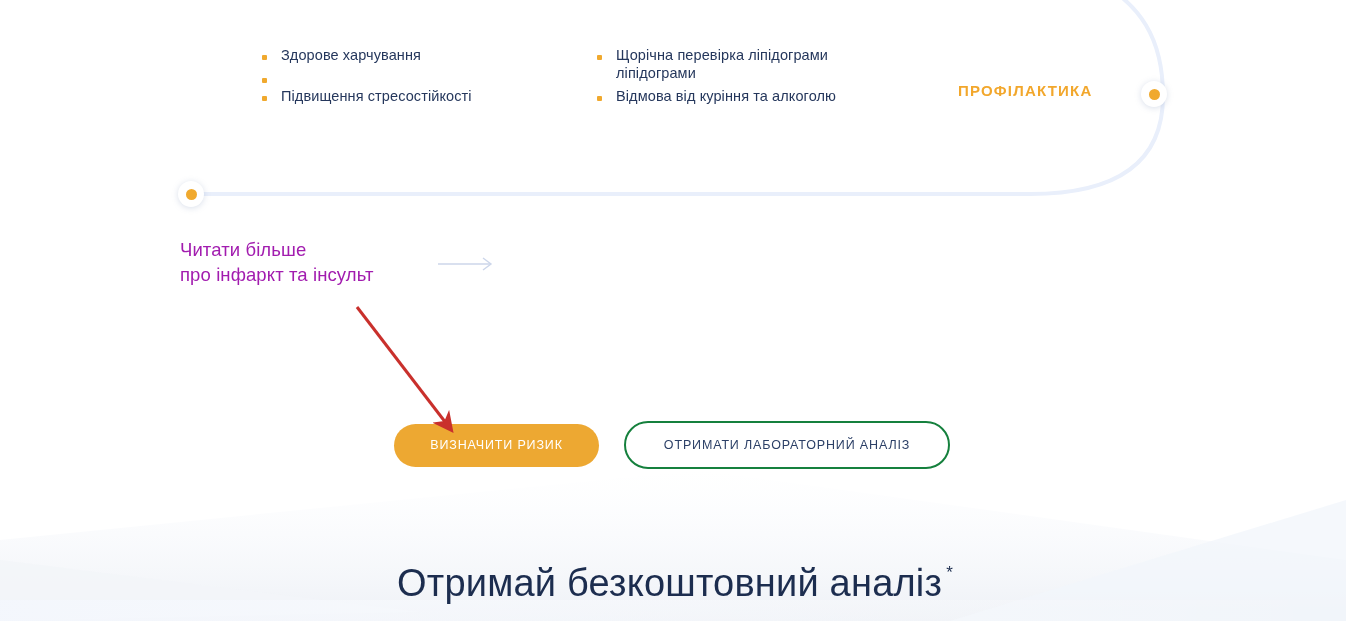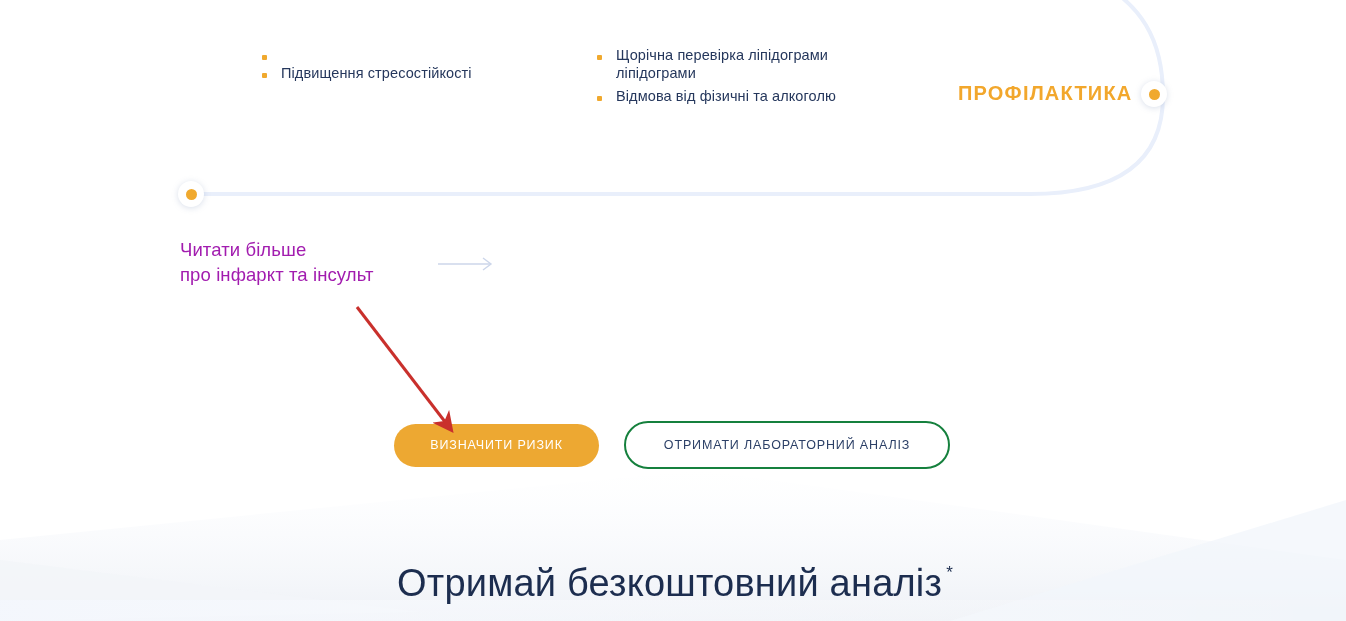--- a/index.html
+++ b/index.html
@@ -64,21 +64,21 @@
     background: #f0a92e;
   }
   #dot-left  { left: 178px; top: 181px; }
   #dot-right { left: 1141px; top: 81px; }
 
   
   .prevention-label {
     position: absolute;
     left: 958px;
     top: 82px;
-    font-size: 20px;
+    font-size: 15px;
     font-weight: bold;
     letter-spacing: 1.2px;
     color: #f2a72c;
     z-index: 3;
     white-space: nowrap;
   }
 
   
   .bullet-list {
     position: absolute;
@@ -227,35 +227,39 @@
   </svg>
 
   <div class="tl-dot" id="dot-left"></div>
   <div class="tl-dot" id="dot-right"></div>
 
   <div class="prevention-label">ПРОФІЛАКТИКА</div>
 
   <div class="bullet-list" id="list-left">
     <div class="bullet-item">
       <span class="bullet-dot"></span>
+      <span class="bullet-text">Здорове харчування</span>
+    </div>
+    <div class="bullet-item">
+      <span class="bullet-dot"></span>
     </div>
     <div class="bullet-item">
       <span class="bullet-dot"></span>
       <span class="bullet-text">Підвищення стресостійкості</span>
     </div>
   </div>
 
   <div class="bullet-list" id="list-right">
     <div class="bullet-item">
       <span class="bullet-dot"></span>
       <span class="bullet-text">Щорічна перевірка ліпідограми ліпідограми</span>
     </div>
     <div class="bullet-item" style="margin-top:6px;">
       <span class="bullet-dot"></span>
-      <span class="bullet-text">Відмова від фізичні та алкоголю</span>
+      <span class="bullet-text">Відмова від куріння та алкоголю</span>
     </div>
   </div>
 
   <div class="read-more">
     <div class="read-more-text">Читати більше
 про інфаркт та інсульт</div>
     <svg class="read-more-arrow" viewBox="0 0 58 18" aria-hidden="true">
       <line x1="0" y1="9" x2="52" y2="9" stroke="#ccd6ea" stroke-width="1.4"></line>
       <polyline points="45,3 53,9 45,15" fill="none" stroke="#ccd6ea" stroke-width="1.4"></polyline>
     </svg>

